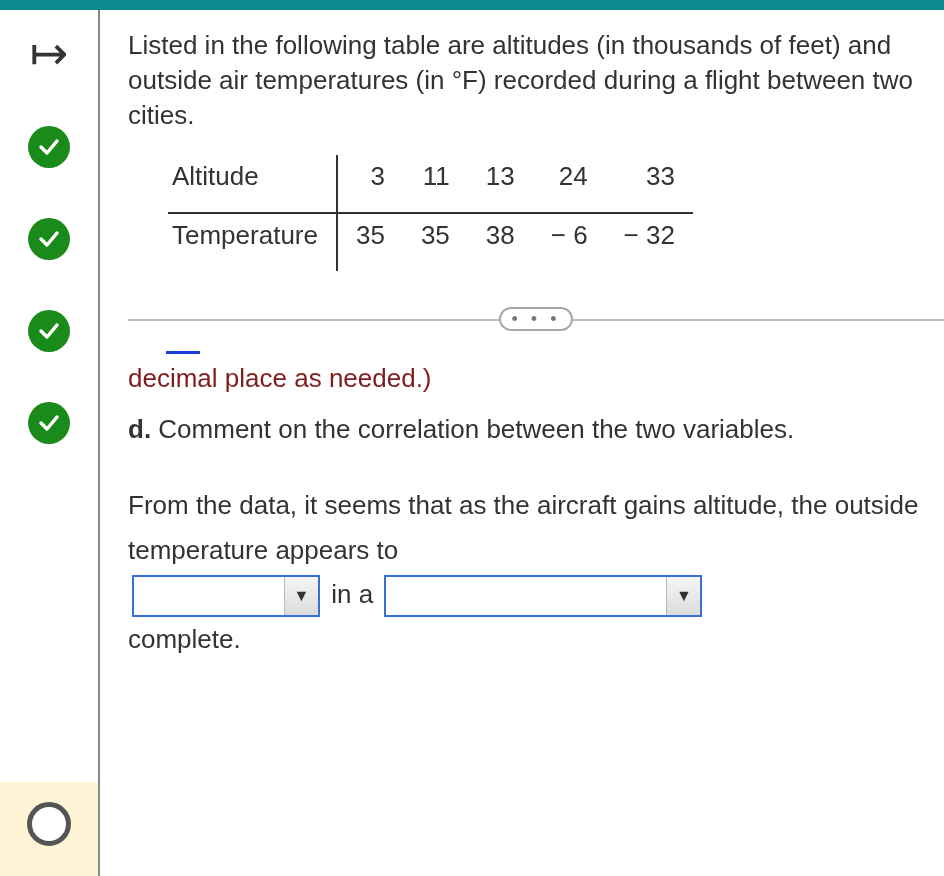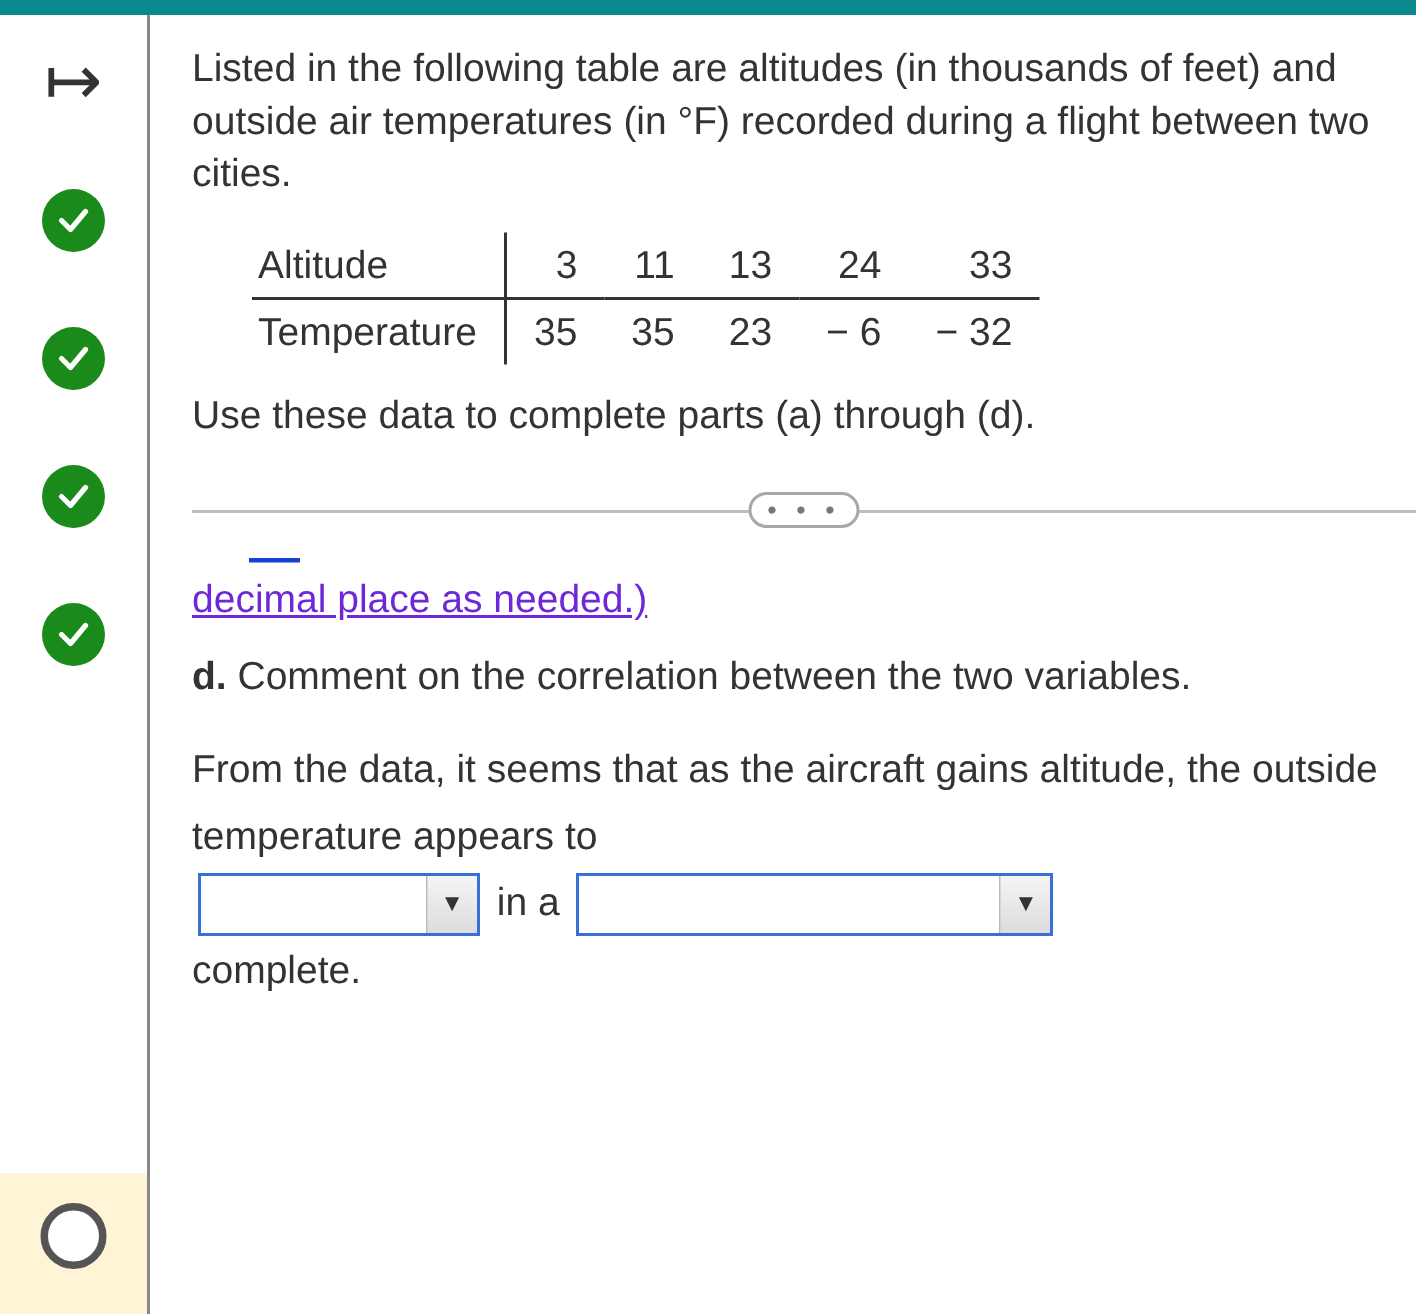--- a/index.html
+++ b/index.html
@@ -72,21 +72,21 @@
     line-height: 1.35;
   }
   .table-wrap {
     margin: 22px 0 18px 40px;
   }
   table {
     border-collapse: collapse;
     font-size: 26px;
   }
   td {
-    padding: 6px 18px 6px 18px;
+    padding: 6px 18px 20px 18px;
     text-align: right;
     white-space: nowrap;
   }
   td.rowlabel {
     text-align: left;
     border-right: 2px solid #333;
     padding-left: 4px;
     padding-right: 18px;
   }
   tr.row1 td { border-bottom: 2px solid #333; }
@@ -116,36 +116,35 @@
     width: 74px;
     display:flex;
     align-items:center;
     justify-content:center;
     color:#777;
     font-size:18px;
     letter-spacing: 4px;
     cursor: pointer;
   }
   .blue-text {
-    color: #6d28d9;
+    color: #7f1d1d;
     position: relative;
     display: inline-block;
-    text-decoration: underline;
   }
   .blue-text .tick {
     position: absolute;
     top: -12px;
     left: 38px;
     width: 34px;
     height: 3px;
     background: #1a3fd6;
   }
   .part-d { margin-top: 18px; line-height: 1.35; }
   .part-d .bold { font-weight: bold; }
-  .answer-block { margin-top: 22px; line-height: 1.7; }
+  .answer-block { margin-top: 36px; line-height: 1.7; }
   .dropdown {
     display: inline-flex;
     align-items: stretch;
     height: 42px;
     border: 2px solid #3b6fd8;
     background: #fff;
     vertical-align: middle;
     margin: 0 4px;
   }
   .dropdown .dd-value {
@@ -214,29 +213,28 @@
           <td>3</td>
           <td>11</td>
           <td>13</td>
           <td>24</td>
           <td>33</td>
         </tr>
         <tr>
           <td class="rowlabel">Temperature</td>
           <td>35</td>
           <td>35</td>
-          <td>23</td>
+          <td>38</td>
           <td>− 6</td>
           <td>− 32</td>
         </tr>
       </tbody>
         </table>
     </div>
 
-    <div class="instr">Use these data to complete parts (a) through (d).</div>
 
     <div class="divider-wrap">
       <hr class="divider-line">
       <div class="divider-pill">
         <span>• • •</span>
       </div>
     </div>
 
     <div class="blue-text">
       <span class="tick"></span>

